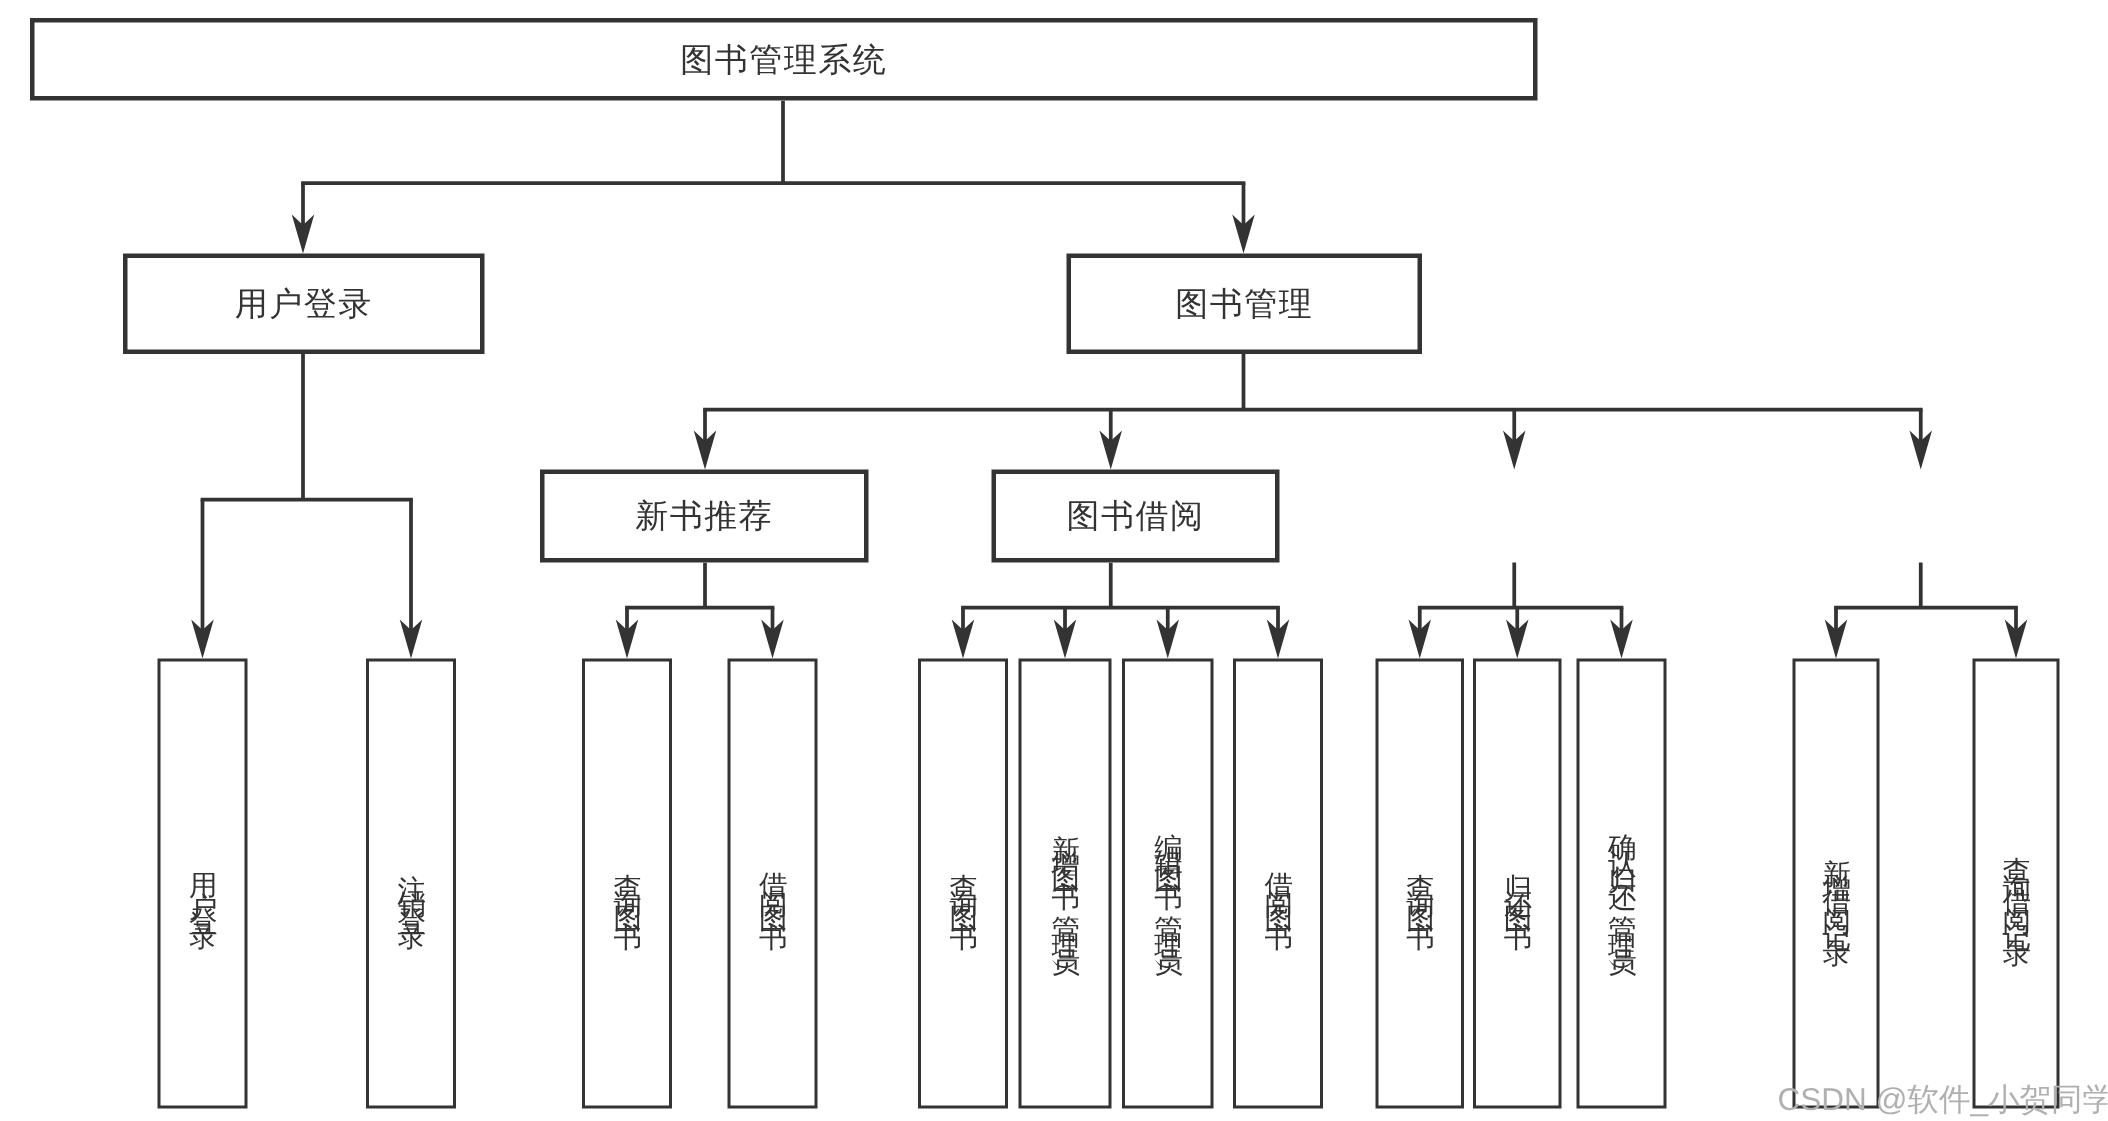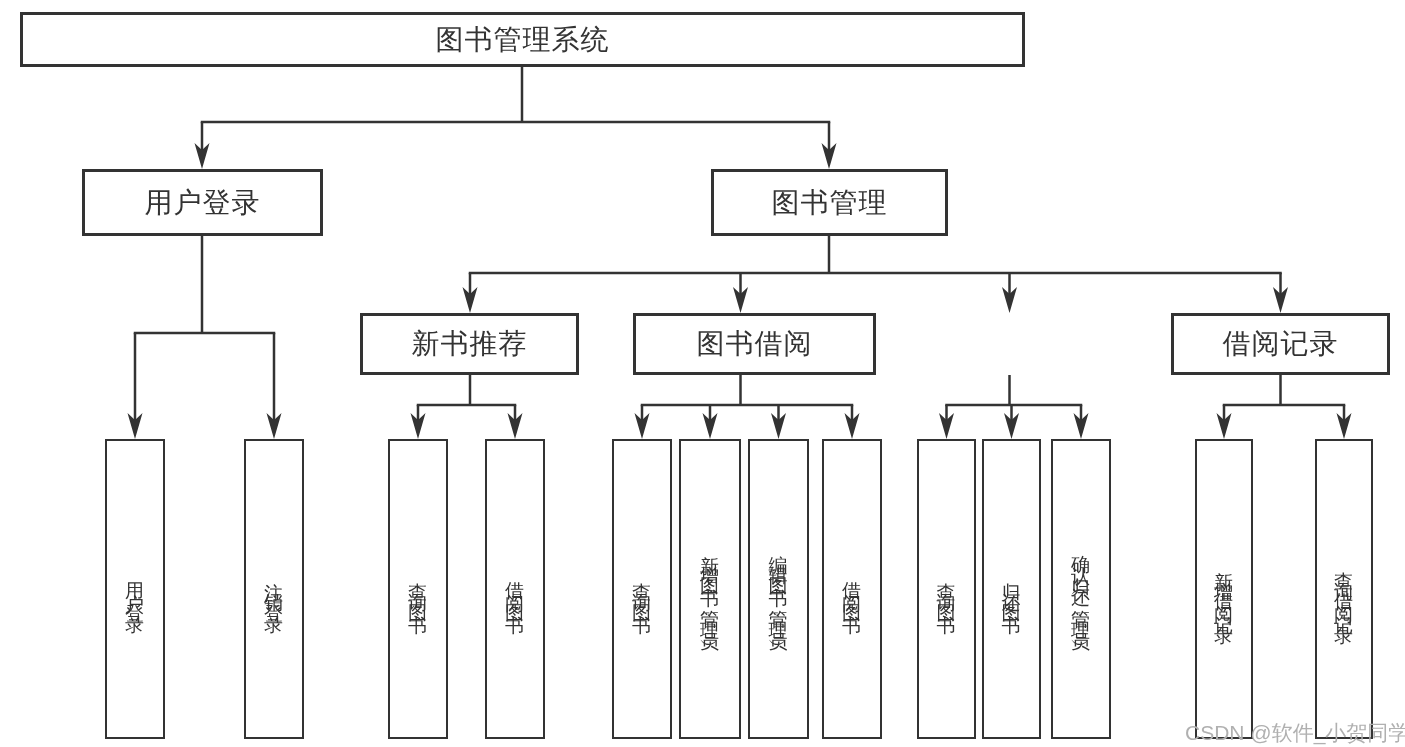--- a/index.html
+++ b/index.html
@@ -23,21 +23,21 @@
   .node{
     position:absolute;
     background:#fff;
     border:3px solid var(--line);
     box-sizing:border-box;
     display:flex;align-items:center;justify-content:center;
     color:var(--text);
     z-index:2;
   }
   .node.h span{
-    font-size:28px;
+    font-size:22px;
     letter-spacing:1px;
     white-space:nowrap;
     color:var(--text);
   }
   .node.v{border-width:2.5px;}
   .node.v span{
     writing-mode:vertical-rl;
     text-orientation:mixed;
     font-size:19px;
     line-height:1;
@@ -120,25 +120,22 @@
   <div class="node h" style="left:82px;top:169px;width:241px;height:67px">
     <span>用户登录</span>
   </div>
   <div class="node h" style="left:360px;top:313px;width:219px;height:62px">
     <span>新书推荐</span>
   </div>
 
   <div class="node h" style="left:711px;top:169px;width:237px;height:67px">
     <span>图书管理</span>
   </div>
-  <div class="node h" style="left:633px;top:313px;width:243px;height:62px">
+  <div class="node h" style="left:661px;top:313px;width:192px;height:62px">
     <span>图书借阅</span>
-  </div>
-  <div class="node h" style="left:1171px;top:313px;width:219px;height:62px">
-    <span>借阅记录</span>
   </div>
 
   <div class="node v" style="left:105px;top:439px;width:60px;height:300px">
     <span>用户登录</span>
   </div>
   <div class="node v" style="left:244px;top:439px;width:60px;height:300px">
     <span>注销登录</span>
   </div>
 
   <div class="node v" style="left:388px;top:439px;width:60px;height:300px">

